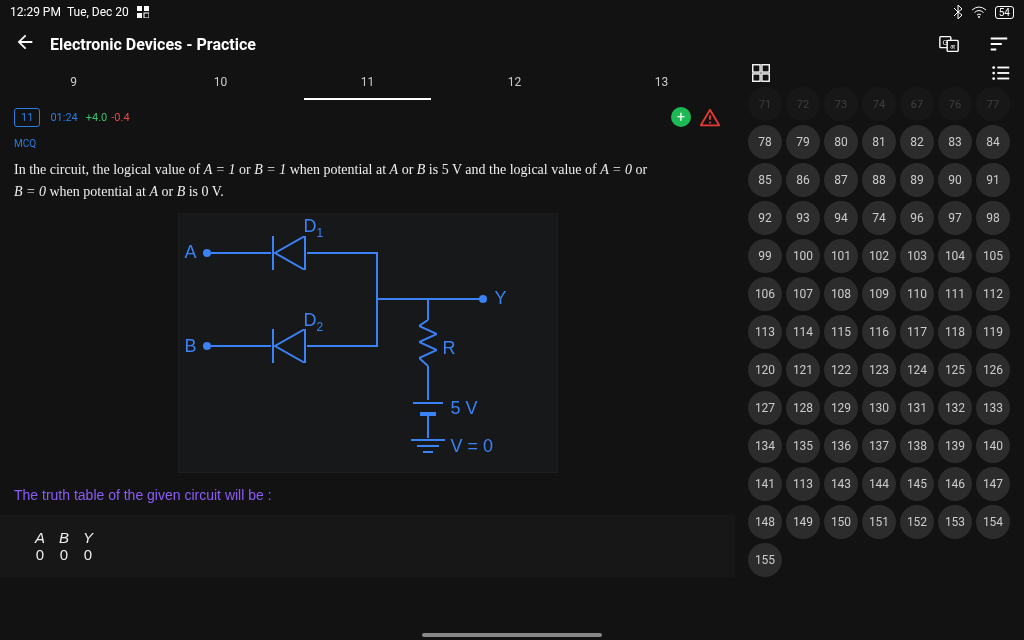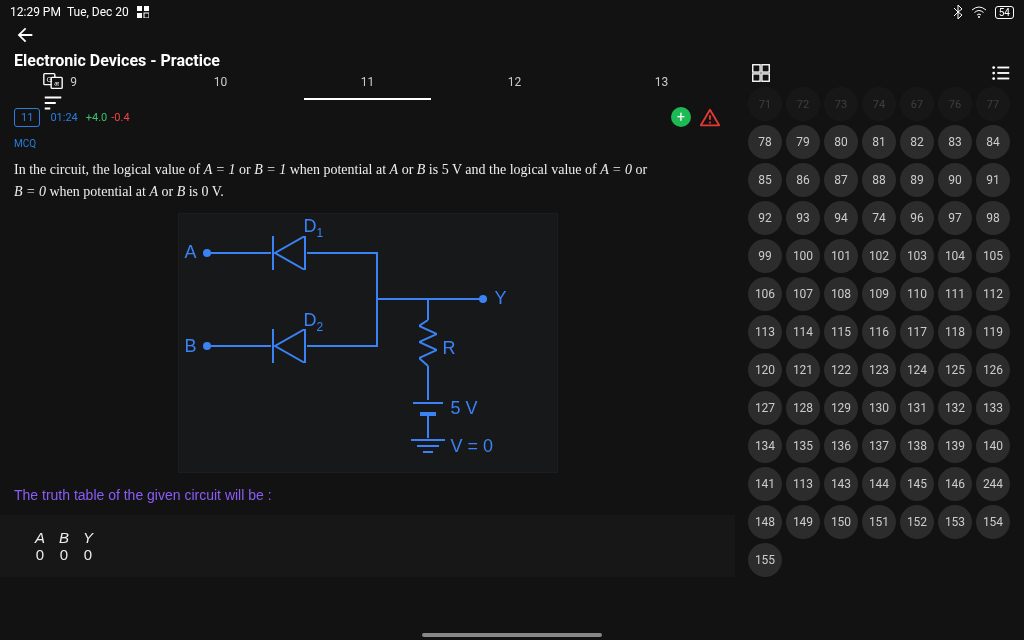--- a/index.html
+++ b/index.html
@@ -10,21 +10,21 @@
     color:#eee;
     overflow:hidden;
     position:relative;
   }
   
   .status-bar { display:flex; align-items:center; height:22px; padding:12px 10px; font-size:12px; color:#fff; }
   .status-bar .spacer { flex:1; }
   .status-bar .ico { margin-left:8px; display:inline-flex; align-items:center; }
   .status-bar .batt { border:1px solid #fff; border-radius:3px; padding:0 3px; font-size:10px; margin-left:8px;}
   
-  .app-bar { display:flex; height:40px; padding:0 14px;flex-direction:column; }
+  .app-bar { display:flex; align-items:center; height:40px; padding:0 14px; }
   .app-bar .back { font-size:20px; color:#fff; margin-right:14px; }
   .app-bar .title { font-size:16px; font-weight:700; color:#fff; }
   .app-bar .spacer { flex:1; }
   .app-bar .tool { margin-left:28px; display:flex; align-items:center; color:#fff; }
   
   .tabs { display:flex; height:36px; align-items:center; width:735px; }
   .tab { flex:1; text-align:center; font-size:12px; color:#ccc; position:relative; height:36px; line-height:36px;}
   .tab.active::after { content:""; position:absolute; left:10px; right:10px; bottom:0; height:2px; background:#fff; }
   
   .qmeta { display:flex; align-items:center; height:34px; padding:0 14px; width:735px; position:relative; }
@@ -229,21 +229,21 @@
         <div class="cell">139</div>
         <div class="cell">140</div>
       </div>
       <div class="cell-row">
         <div class="cell">141</div>
         <div class="cell">113</div>
         <div class="cell">143</div>
         <div class="cell">144</div>
         <div class="cell">145</div>
         <div class="cell">146</div>
-        <div class="cell">244</div>
+        <div class="cell">147</div>
       </div>
       <div class="cell-row">
         <div class="cell">148</div>
         <div class="cell">149</div>
         <div class="cell">150</div>
         <div class="cell">151</div>
         <div class="cell">152</div>
         <div class="cell">153</div>
         <div class="cell">154</div>
       </div>

